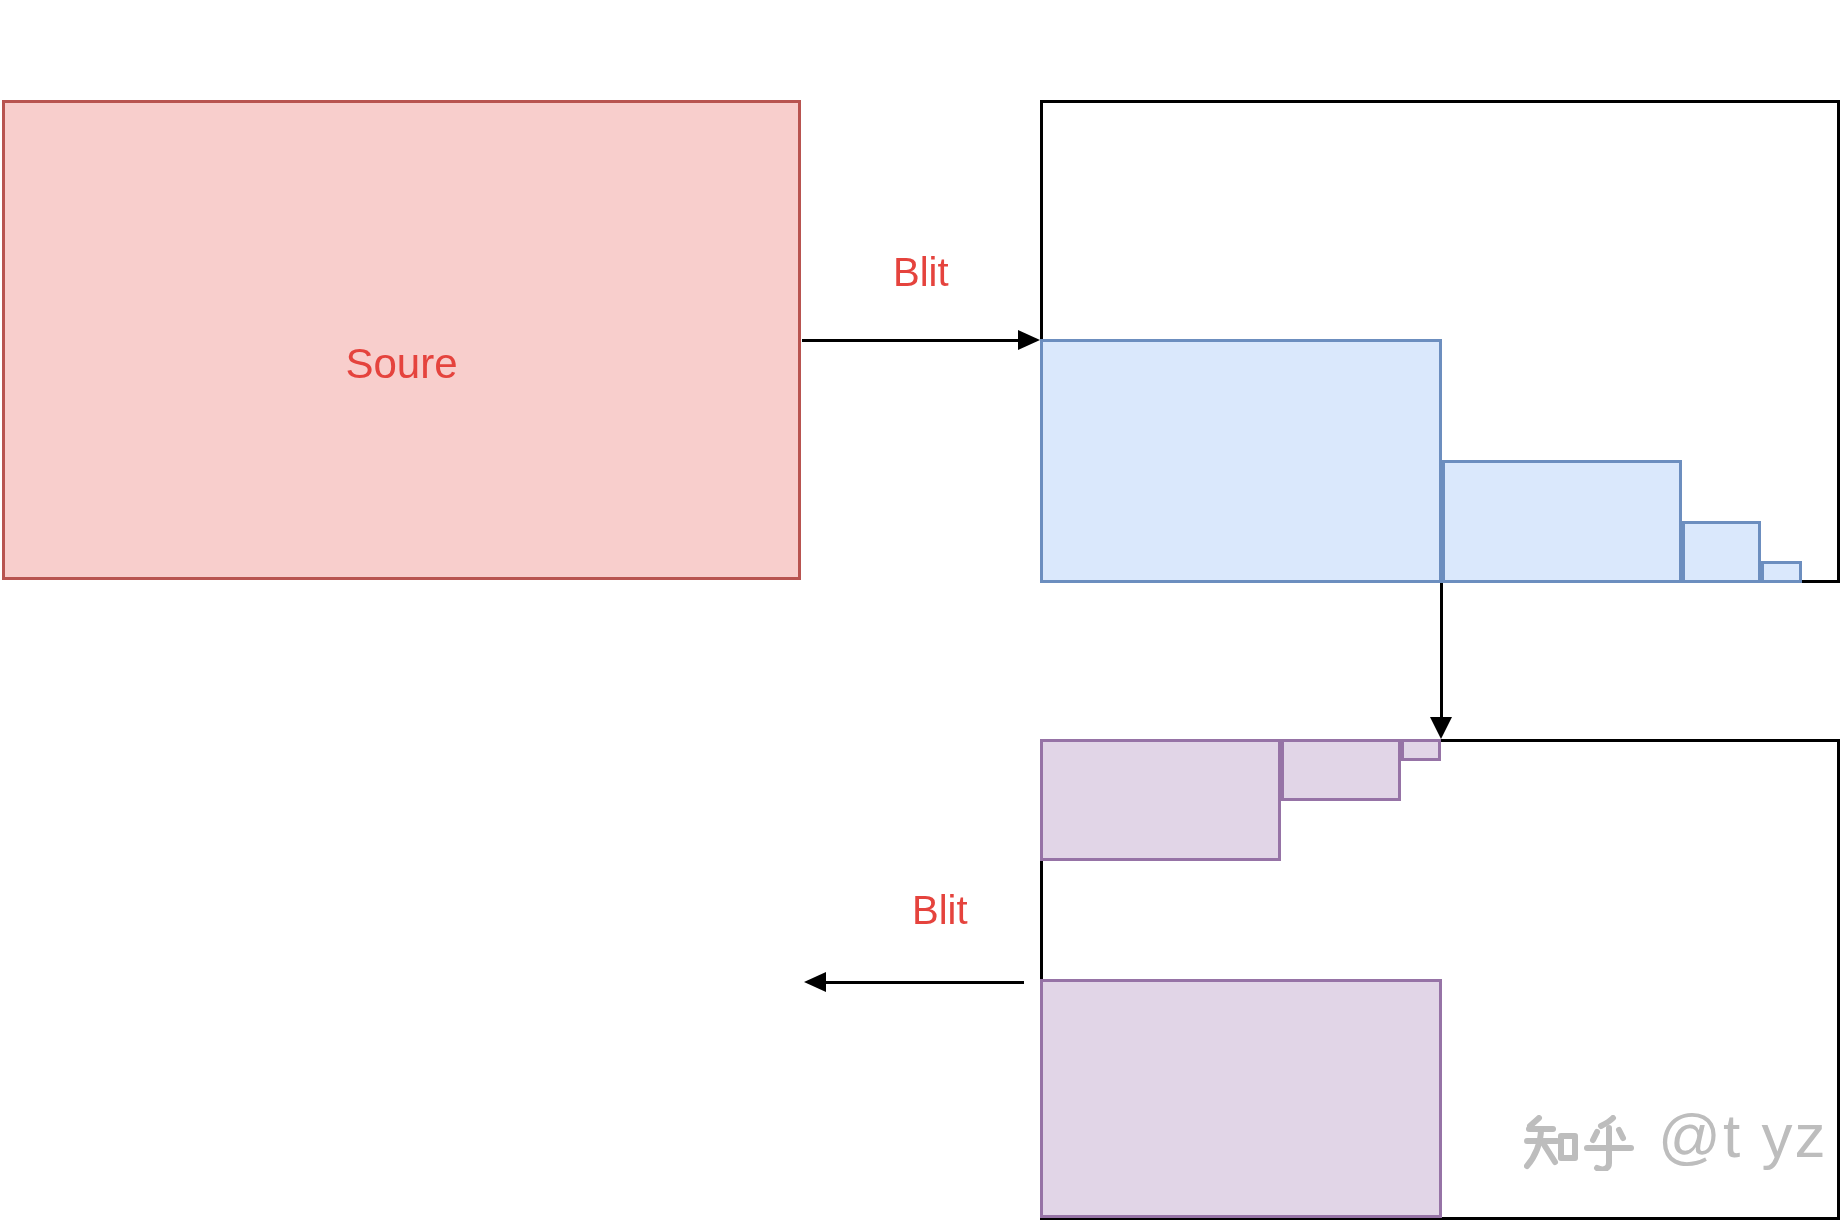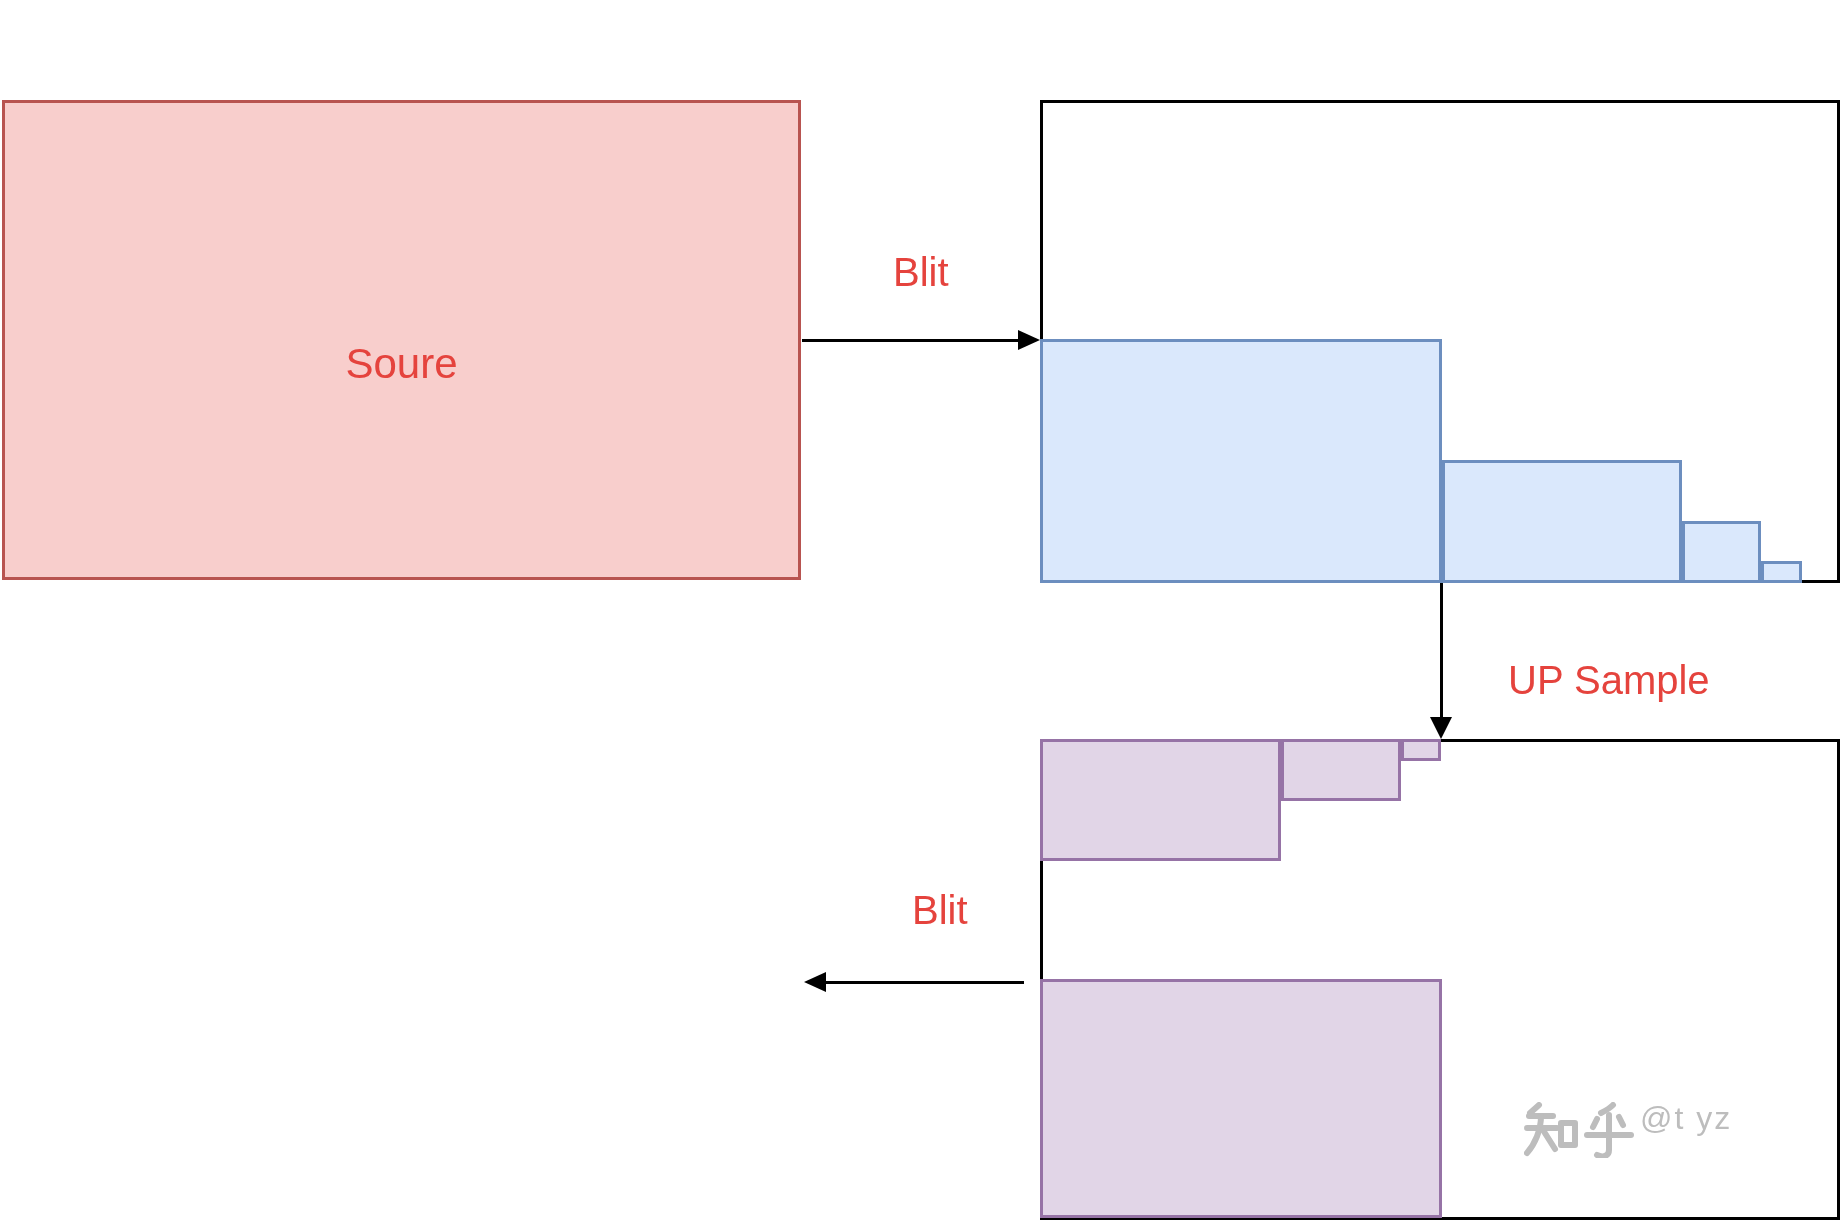--- a/index.html
+++ b/index.html
@@ -70,23 +70,23 @@
   
   .red-label { position: absolute; color: var(--label-red, #e5433d); font-size: 40px; white-space: nowrap; }
   #down-sample-title { left: 1388px; top: 8px; }
   #up-sample-title   { left: 1508px; top: 658px; }
   #blit-top-label    { left: 893px;  top: 250px; }
   #blit-bottom-label { left: 912px;  top: 888px; }
 
   
   #watermark {
     position: absolute; left: 1524px; top: 1100px;
-    display: flex; align-items: flex-start; 
+    display: flex; align-items: flex-end; gap: 18px;
     color: var(--watermark-gray, #bdbdbd);
-    font-size: 32px; white-space: nowrap;
+    font-size: 62px; white-space: nowrap;
   }
   #watermark svg { filter: drop-shadow(2px 2px 0 rgba(255,255,255,0.9)); }
   #watermark-handle { text-shadow: 2px 2px 1px rgba(255,255,255,0.9); letter-spacing: 2px; }
 </style>
 </head>
 <body>
 
 <div id="canvas">
 
   <div id="down-sample-box" class="frame"></div>
@@ -106,21 +106,20 @@
   <div id="blit-top-head" class="arrow-head"></div>
   <div id="down-up-line" class="arrow-line"></div>
   <div id="down-up-head" class="arrow-head"></div>
   <div id="blit-bottom-line" class="arrow-line"></div>
   <div id="blit-bottom-head" class="arrow-head"></div>
 
   <div id="source-node" class="node">
     <span class="node-label">Soure</span>
   </div>
 
-  <div id="up-sample-title" class="red-label">UP Sample</div>
   <div id="blit-top-label" class="red-label">Blit</div>
   <div id="blit-bottom-label" class="red-label">Blit</div>
 
   <div id="watermark">
     <svg width="116" height="58" viewBox="0 0 116 58" fill="none" stroke="currentColor" stroke-width="6" stroke-linecap="round" stroke-linejoin="round">
 
       <path d="M15 5 L6 13"></path>
       <path d="M5 16 H29"></path>
       <path d="M3 28 H33"></path>
       <path d="M17 16 C17 30 11 44 3 53"></path>

